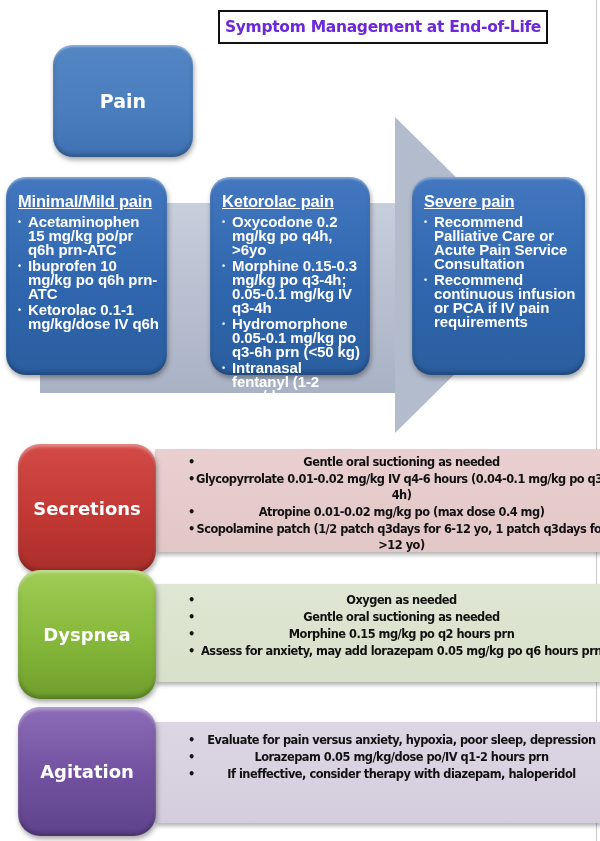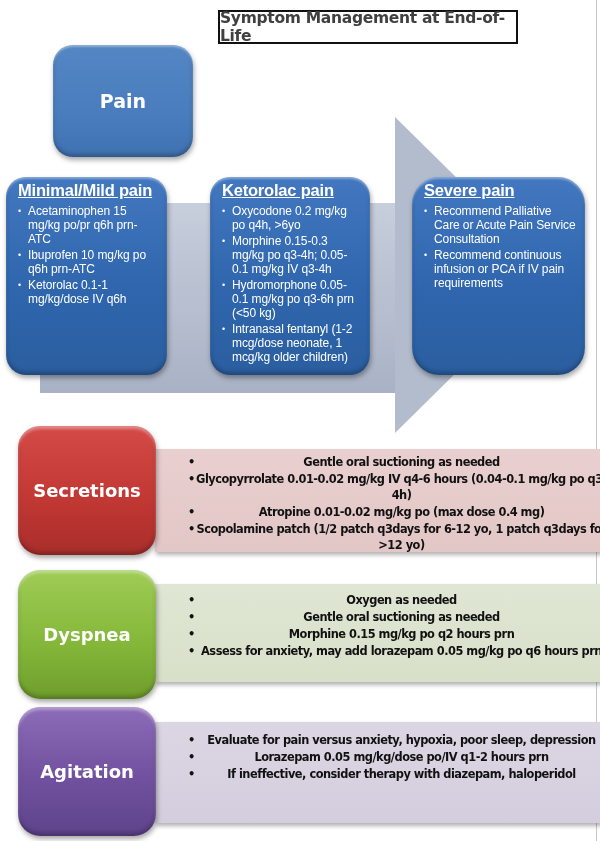--- a/index.html
+++ b/index.html
@@ -2,24 +2,24 @@
 <html><head>
   <meta charset="utf-8">
   <style>
     * { box-sizing: border-box; margin: 0; padding: 0; }
     html, body { width: 600px; height: 841px; background: #ffffff; overflow: hidden; }
     body { position: relative; font-family: "Liberation Sans", sans-serif; }
 
     .right-rule { position: absolute; left: 596px; top: 0; width: 1px; height: 841px; background: #c9c9c9; }
 
     .title-box {
-      position: absolute; left: 218px; top: 10px; width: 300px; height: 34px;
+      position: absolute; left: 218px; top: 10px; width: 330px; height: 34px;
       border: 2px solid #111; background: #fff;
       display: flex; align-items: center; justify-content: center;
-      font-family: "DejaVu Sans", sans-serif; font-weight: bold; font-size: 15.5px; color: #404040;
+      font-family: "DejaVu Sans", sans-serif; font-weight: bold; font-size: 15.5px; color: #6d28d9;
       letter-spacing: -0.3px;
     }
 
     
     .arrow-body {
       position: absolute; left: 40px; top: 203px; width: 380px; height: 190px;
       background: linear-gradient(to bottom, #c7cedc, #a9b2c5);
     }
     .arrow-head {
       position: absolute; left: 395px; top: 117px; width: 0; height: 0;
@@ -33,32 +33,32 @@
       background: linear-gradient(to bottom, #4378c0 0%, #2f66ae 55%, #2a5e9f 100%);
       box-shadow: 1px 3px 5px rgba(0,0,0,0.35), inset 0 2px 2px rgba(255,255,255,0.35), inset 0 -3px 4px rgba(0,0,0,0.25);
       color: #fff;
     }
     .pain-box {
       left: 15px; top: 45px; width: 140px; height: 112px;
       background: linear-gradient(to bottom, #5486c4 0%, #4a7dbd 60%, #3f72b2 100%);
       display: flex; align-items: center; justify-content: center;
       font-family: "DejaVu Sans", sans-serif; font-weight: bold; font-size: 19px; margin-left: 38px;
     }
-    .stage-box { padding: 4px 8px 8px 12px; }
+    .stage-box { padding: 15px 8px 8px 12px; }
     .stage-box .stage-title {
       font-weight: bold; font-size: 16.5px; text-decoration: underline; margin-bottom: 4px; white-space: nowrap; letter-spacing: -0.2px;
     }
     .stage-box ul { list-style: none; }
     .stage-box li {
-      font-weight: normal; font-size: 12px; line-height: 14px; padding-left: 10px; position: relative; margin-bottom: 2px; letter-spacing: -0.1px;
+      font-weight: bold; font-size: 15px; line-height: 14px; padding-left: 10px; position: relative; margin-bottom: 2px; letter-spacing: -0.1px;
     }
     .stage-box li::before { content: "\2022"; position: absolute; left: 0; top: 0; font-size: 9px; }
     .mild-box { left: 6px; top: 177px; width: 161px; height: 198px; }
     .moderate-box { left: 210px; top: 177px; width: 160px; height: 198px; }
-    .severe-box { left: 412px; top: 177px; width: 173px; height: 198px; border-radius: 27px; }
+    .severe-box { left: 412px; top: 177px; width: 173px; height: 198px; }
 
     
     .symptom-label {
       position: absolute; left: 18px; width: 138px; height: 129px; border-radius: 22px;
       display: flex; align-items: center; justify-content: center;
       font-family: "DejaVu Sans", sans-serif; font-weight: bold; font-size: 18px; color: #fff;
       box-shadow: 1px 3px 5px rgba(0,0,0,0.35), inset 0 3px 3px rgba(255,255,255,0.35), inset 0 -3px 4px rgba(0,0,0,0.25);
       z-index: 2;
     }
     .symptom-panel {
@@ -66,21 +66,21 @@
       box-shadow: 1px 3px 4px rgba(0,0,0,0.3);
       padding: 5px 12px 6px 33px; z-index: 1; text-align: center;
     }
     .symptom-panel ul { list-style: none; }
     .symptom-panel li {
       font-family: "DejaVu Sans", sans-serif; font-weight: bold; font-size: 11.4px; line-height: 16px; color: #111;
       padding-left: 8px; position: relative; letter-spacing: -0.5px; margin-bottom: 1px;
     }
     .symptom-panel li::before { content: "\2022"; position: absolute; left: 0; top: 0; }
 
-    .secretions-label { top: 426px; background: linear-gradient(to bottom, #d44a47 0%, #c23834 55%, #a92e2b 100%); }
+    .secretions-label { top: 444px; background: linear-gradient(to bottom, #d44a47 0%, #c23834 55%, #a92e2b 100%); }
     .secretions-panel { top: 449px; height: 103px; background: linear-gradient(to bottom, #e9cfcf, #e3c7c7); }
 
     .dyspnea-label { top: 570px; background: linear-gradient(to bottom, #9fcc55 0%, #85b83a 55%, #6f9e2c 100%); }
     .dyspnea-panel { top: 584px; height: 98px; padding-top: 8px; background: linear-gradient(to bottom, #dfe6d3, #d8e0ca); }
 
     .agitation-label { top: 707px; background: linear-gradient(to bottom, #8c6cb8 0%, #71519f 55%, #5e438a 100%); }
     .agitation-panel { top: 722px; height: 101px; padding-top: 10px; background: linear-gradient(to bottom, #dcd6e4, #d3cddd); }
   </style>
 </head>
 <body>

